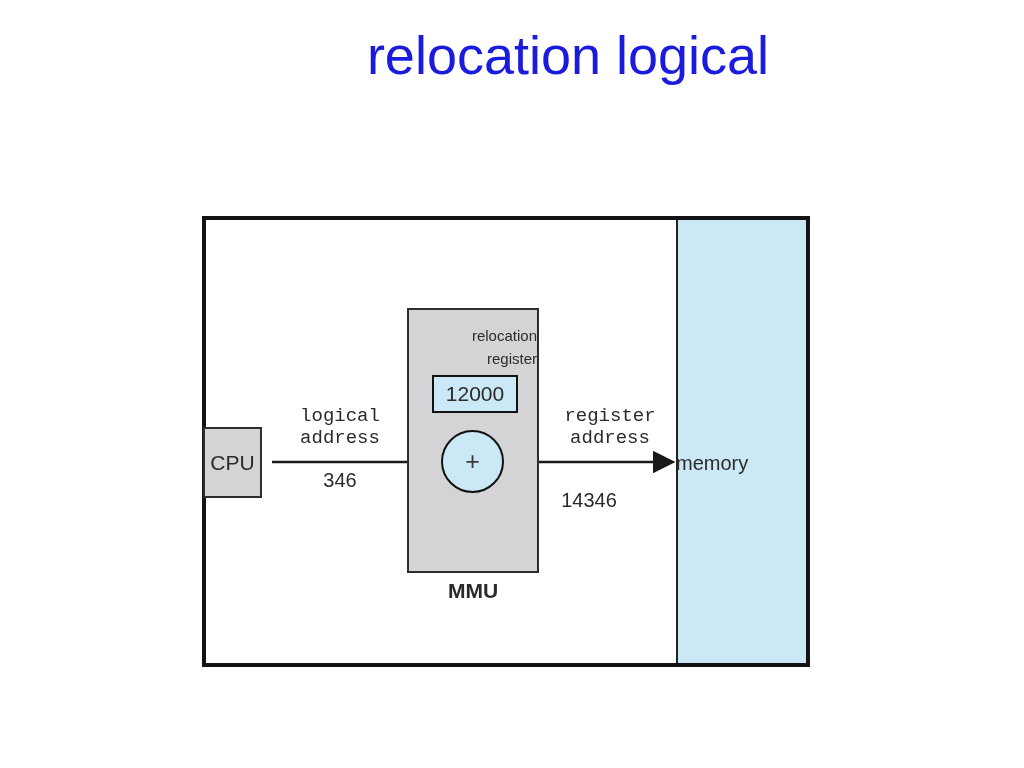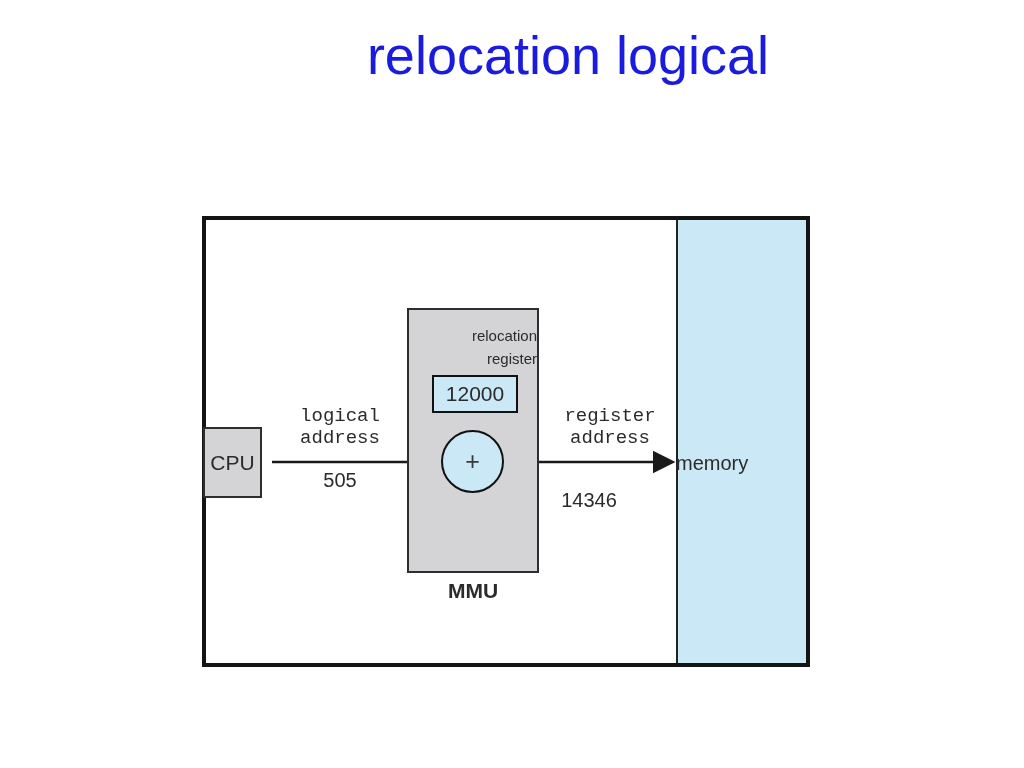--- a/index.html
+++ b/index.html
@@ -200,21 +200,21 @@
       </div>
       <div class="adder-circle">
         <span>+</span>
       </div>
     </div>
 
     <div class="lbl2 lbl-logical">
       <span>logical</span>
       <span>address</span>
     </div>
-    <div class="val val-logical">505</div>
+    <div class="val val-logical">346</div>
 
     <div class="lbl2 lbl-physical">
       <span>register</span>
       <span>address</span>
     </div>
     <div class="val val-physical">14346</div>
 
     <div class="val lbl-mmu">MMU</div>
 
   </div>

